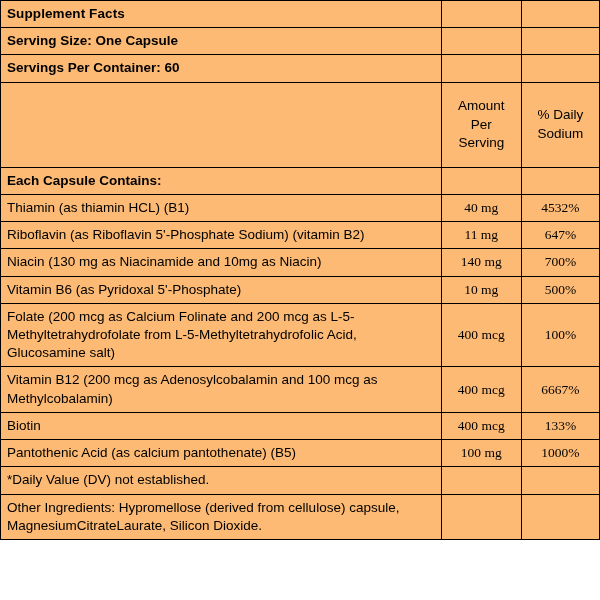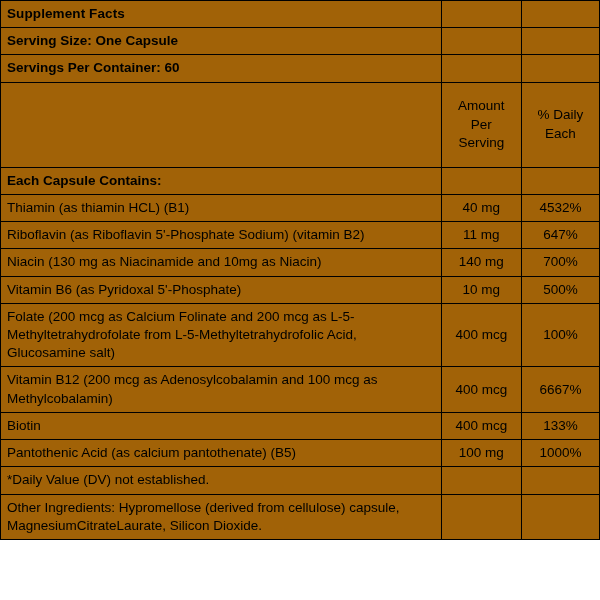--- a/index.html
+++ b/index.html
@@ -24,21 +24,21 @@
     table-layout: fixed;
     width: 600px;
     margin: 0;
   }
   table.facts td {
     border: 1px solid #000000;
     padding: 4px 6px;
     font-size: 13.5px;
     line-height: 1.35;
     vertical-align: middle;
-    background: #a16207;
+    background: #fdba74;
   }
   col.c-name { width: 440px; }
   col.c-amt  { width: 80px;  }
   col.c-dv   { width: 78px;  }
 
   .title-cell {
     font-size: 21px;
     font-weight: bold;
     letter-spacing: 0.1px;
     padding-top: 6px;
@@ -57,20 +57,21 @@
     padding-top: 6px;
     padding-bottom: 6px;
   }
   .section-cell {
     font-weight: bold;
     font-size: 14px;
   }
   .num {
     text-align: center;
     font-size: 13.5px;
+    font-family: Liberation Serif, serif;
   }
   .footnote-cell {
     font-size: 13.5px;
   }
   .other-cell {
     font-size: 13.5px;
     line-height: 1.45;
     margin-left: 48px;
   }
   .tall { height: 76px; }
@@ -103,21 +104,21 @@
       </tr>
       <tr>
         <td class="blank-cell tall"></td>
         <td class="hdr-amount">
           <div>Amount</div>
           <div>Per</div>
           <div>Serving</div>
         </td>
         <td class="hdr-dv">
           <div>% Daily</div>
-          <div>Each</div>
+          <div>Sodium</div>
         </td>
       </tr>
       <tr>
         <td class="section-cell">Each Capsule Contains:</td>
         <td class="blank-cell"></td>
         <td class="blank-cell"></td>
       </tr>
 
       <tr>
         <td>Thiamin (as thiamin HCL) (B1)</td>

